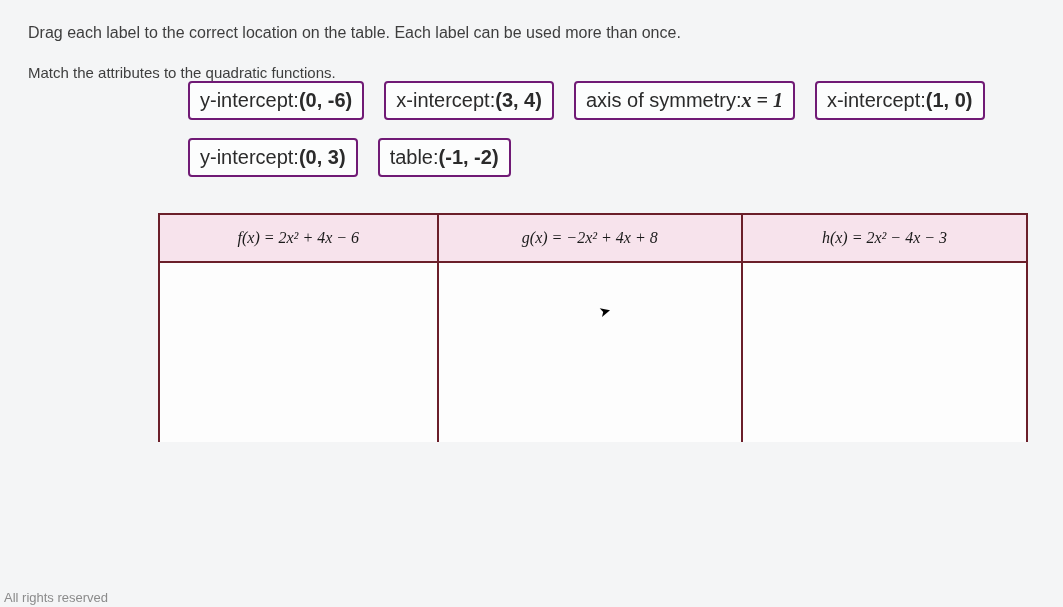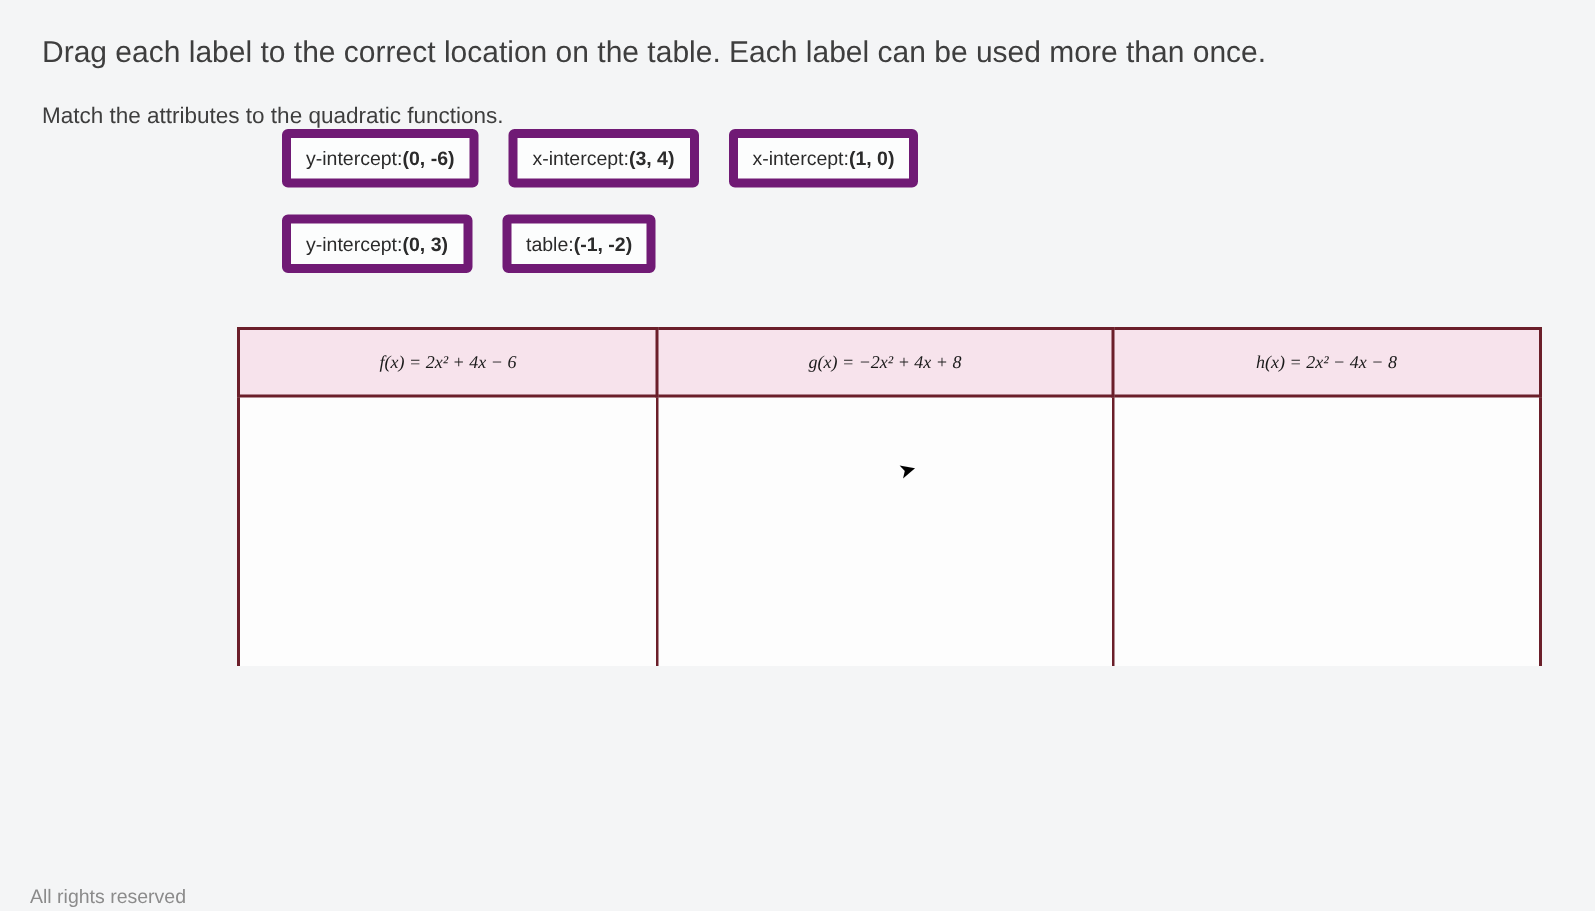--- a/index.html
+++ b/index.html
@@ -9,65 +9,65 @@
       background: #f4f5f6;
       color: #333;
       width: 1063px;
       height: 607px;
       overflow: hidden;
     }
     .container {
       padding: 24px 28px 0 28px;
     }
     .instruction-1 {
-      font-size: 20px;
+      font-size: 16px;
       color: #3e3e3e;
       margin-bottom: 22px;
     }
     .instruction-2 {
       font-size: 15px;
       color: #3e3e3e;
     }
     .labels-area {
       padding-left: 160px;
       padding-right: 30px;
     }
     .label-row {
       display: flex;
       gap: 20px;
       align-items: center;
       margin-bottom: 18px;
     }
     .drag-label {
-      border: 6px solid #701a75;
+      border: 2px solid #701a75;
       border-radius: 4px;
       background: #fcfdfd;
       padding: 6px 10px;
-      font-size: 13px;
+      font-size: 20px;
       color: #2b2b2b;
       cursor: move;
       white-space: nowrap;
       display: inline-flex;
       align-items: baseline;
     }
     .drag-label .mk { font-style: italic; font-family: "Times New Roman", serif; }
     .drag-label .bold { font-weight: bold; }
     .table-wrap {
       padding: 18px 0 0 130px;
     }
     table.match-table {
       border-collapse: collapse;
       width: 870px;
       background: #fff;
     }
     .match-table th {
       border: 2px solid #6b1f2a;
       background: #f7e3ec;
       font-weight: normal;
-      font-size: 12px;
+      font-size: 16px;
       color: #1a1a1a;
       padding: 14px 16px;
       font-style: italic;
       font-family: "Times New Roman", serif;
       text-align: center;
     }
     .match-table td {
       border: 2px solid #6b1f2a;
       border-bottom: none;
       height: 180px;
@@ -75,21 +75,21 @@
       padding: 8px;
       background: #fdfdfd;
       position: relative;
     }
     .footer {
       position: absolute;
       bottom: 2px;
       left: 0;
       font-size: 13px;
       color: #8b8b8b;
-      padding-left: 20px;
+      padding-left: 4px;
     }
     .cursor-icon {
       position: absolute;
       left: 160px;
       top: 40px;
       font-size: 14px;
       color: #000;
       transform: rotate(-15deg);
       pointer-events: none;
     }
@@ -106,20 +106,24 @@
     <div class="label-row">
       <div class="drag-label">
         <span>y-intercept: </span>
         <span class="bold">(0, -6)</span>
       </div>
       <div class="drag-label">
         <span>x-intercept: </span>
         <span class="bold">(3, 4)</span>
       </div>
       <div class="drag-label">
+        <span>axis of symmetry: </span>
+        <span class="mk bold">x = 1</span>
+      </div>
+      <div class="drag-label">
         <span>x-intercept: </span>
         <span class="bold">(1, 0)</span>
       </div>
     </div>
     <div class="label-row">
       <div class="drag-label">
         <span>y-intercept: </span>
         <span class="bold">(0, 3)</span>
       </div>
       <div class="drag-label">
@@ -128,21 +132,21 @@
       </div>
     </div>
   </div>
 
   <div class="table-wrap">
     <table class="match-table">
       <thead>
         <tr>
           <th>f(x) = 2x² + 4x − 6</th>
           <th>g(x) = −2x² + 4x + 8</th>
-          <th>h(x) = 2x² − 4x − 8</th>
+          <th>h(x) = 2x² − 4x − 3</th>
         </tr>
       </thead>
       <tbody>
         <tr>
           <td></td>
           <td>
             <span class="cursor-icon">➤</span>
           </td>
           <td></td>
         </tr>

